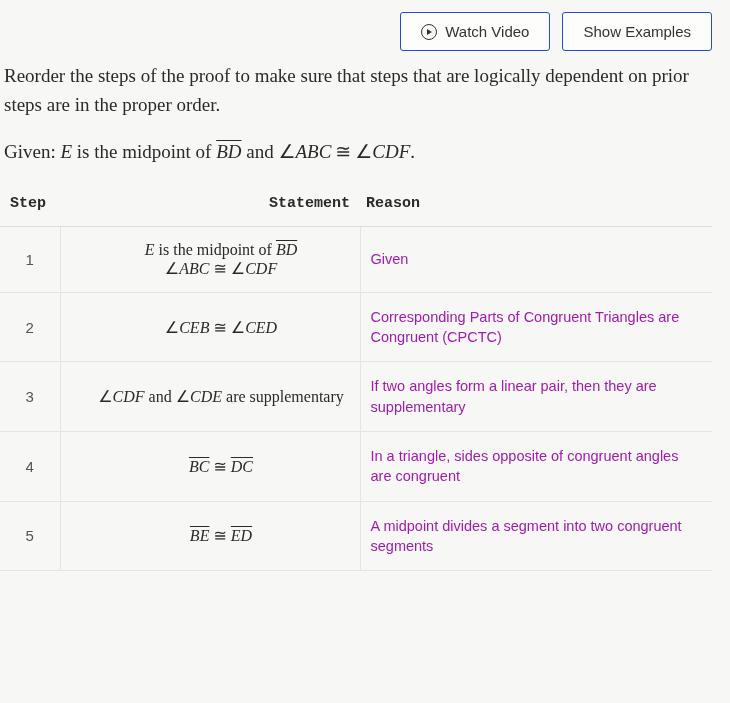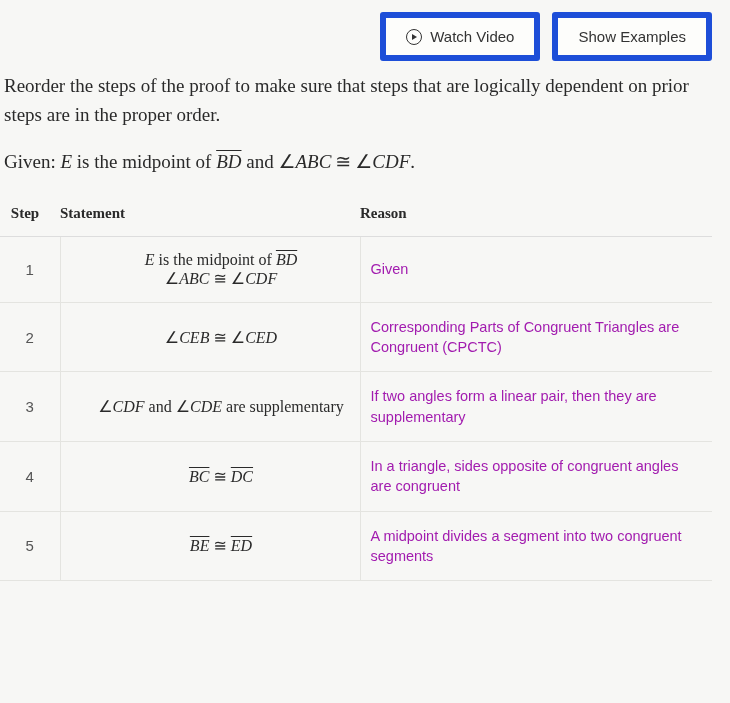--- a/index.html
+++ b/index.html
@@ -16,21 +16,21 @@
   .page {
     padding: 12px 18px 0 0;
   }
   .top-buttons {
     display: flex;
     justify-content: flex-end;
     gap: 12px;
     margin-bottom: 10px;
   }
   .btn {
-    border: 6px solid #1d4ed8;
+    border: 1px solid #1d4ed8;
     background: #fdfdfb;
     padding: 10px 20px;
     font-size: 15px;
     font-family: 'Segoe UI', Arial, sans-serif;
     border-radius: 3px;
     cursor: pointer;
     display: inline-flex;
     align-items: center;
     gap: 8px;
     color: #333;
@@ -74,28 +74,28 @@
   }
   .mathit { font-style: italic; }
   table.proof {
     width: 100%;
     border-collapse: collapse;
     font-size: 15px;
     margin-top: 6px;
   }
   table.proof th {
     text-align: left;
-    font-family: Liberation Serif, serif;
+    font-family: Liberation Mono, monospace;
     font-weight: 700;
-    padding: 10px 10px 14px 0;
+    padding: 10px 10px 14px 6px;
     border-bottom: 1px solid #ddd;
     background: #f7f7f5;
   }
   table.proof th.step-h { width: 60px; text-align: center; }
-  table.proof th.stmt-h { width: 300px; text-align: left; }
+  table.proof th.stmt-h { width: 300px; text-align: right; }
   table.proof td {
     padding: 14px 10px;
     border-bottom: 1px solid #e4e4e0;
     vertical-align: middle;
   }
   table.proof td.step-c {
     text-align: center;
     font-family: 'Segoe UI', Arial, sans-serif;
     color: #555;
     border-right: 1px solid #e4e4e0;

